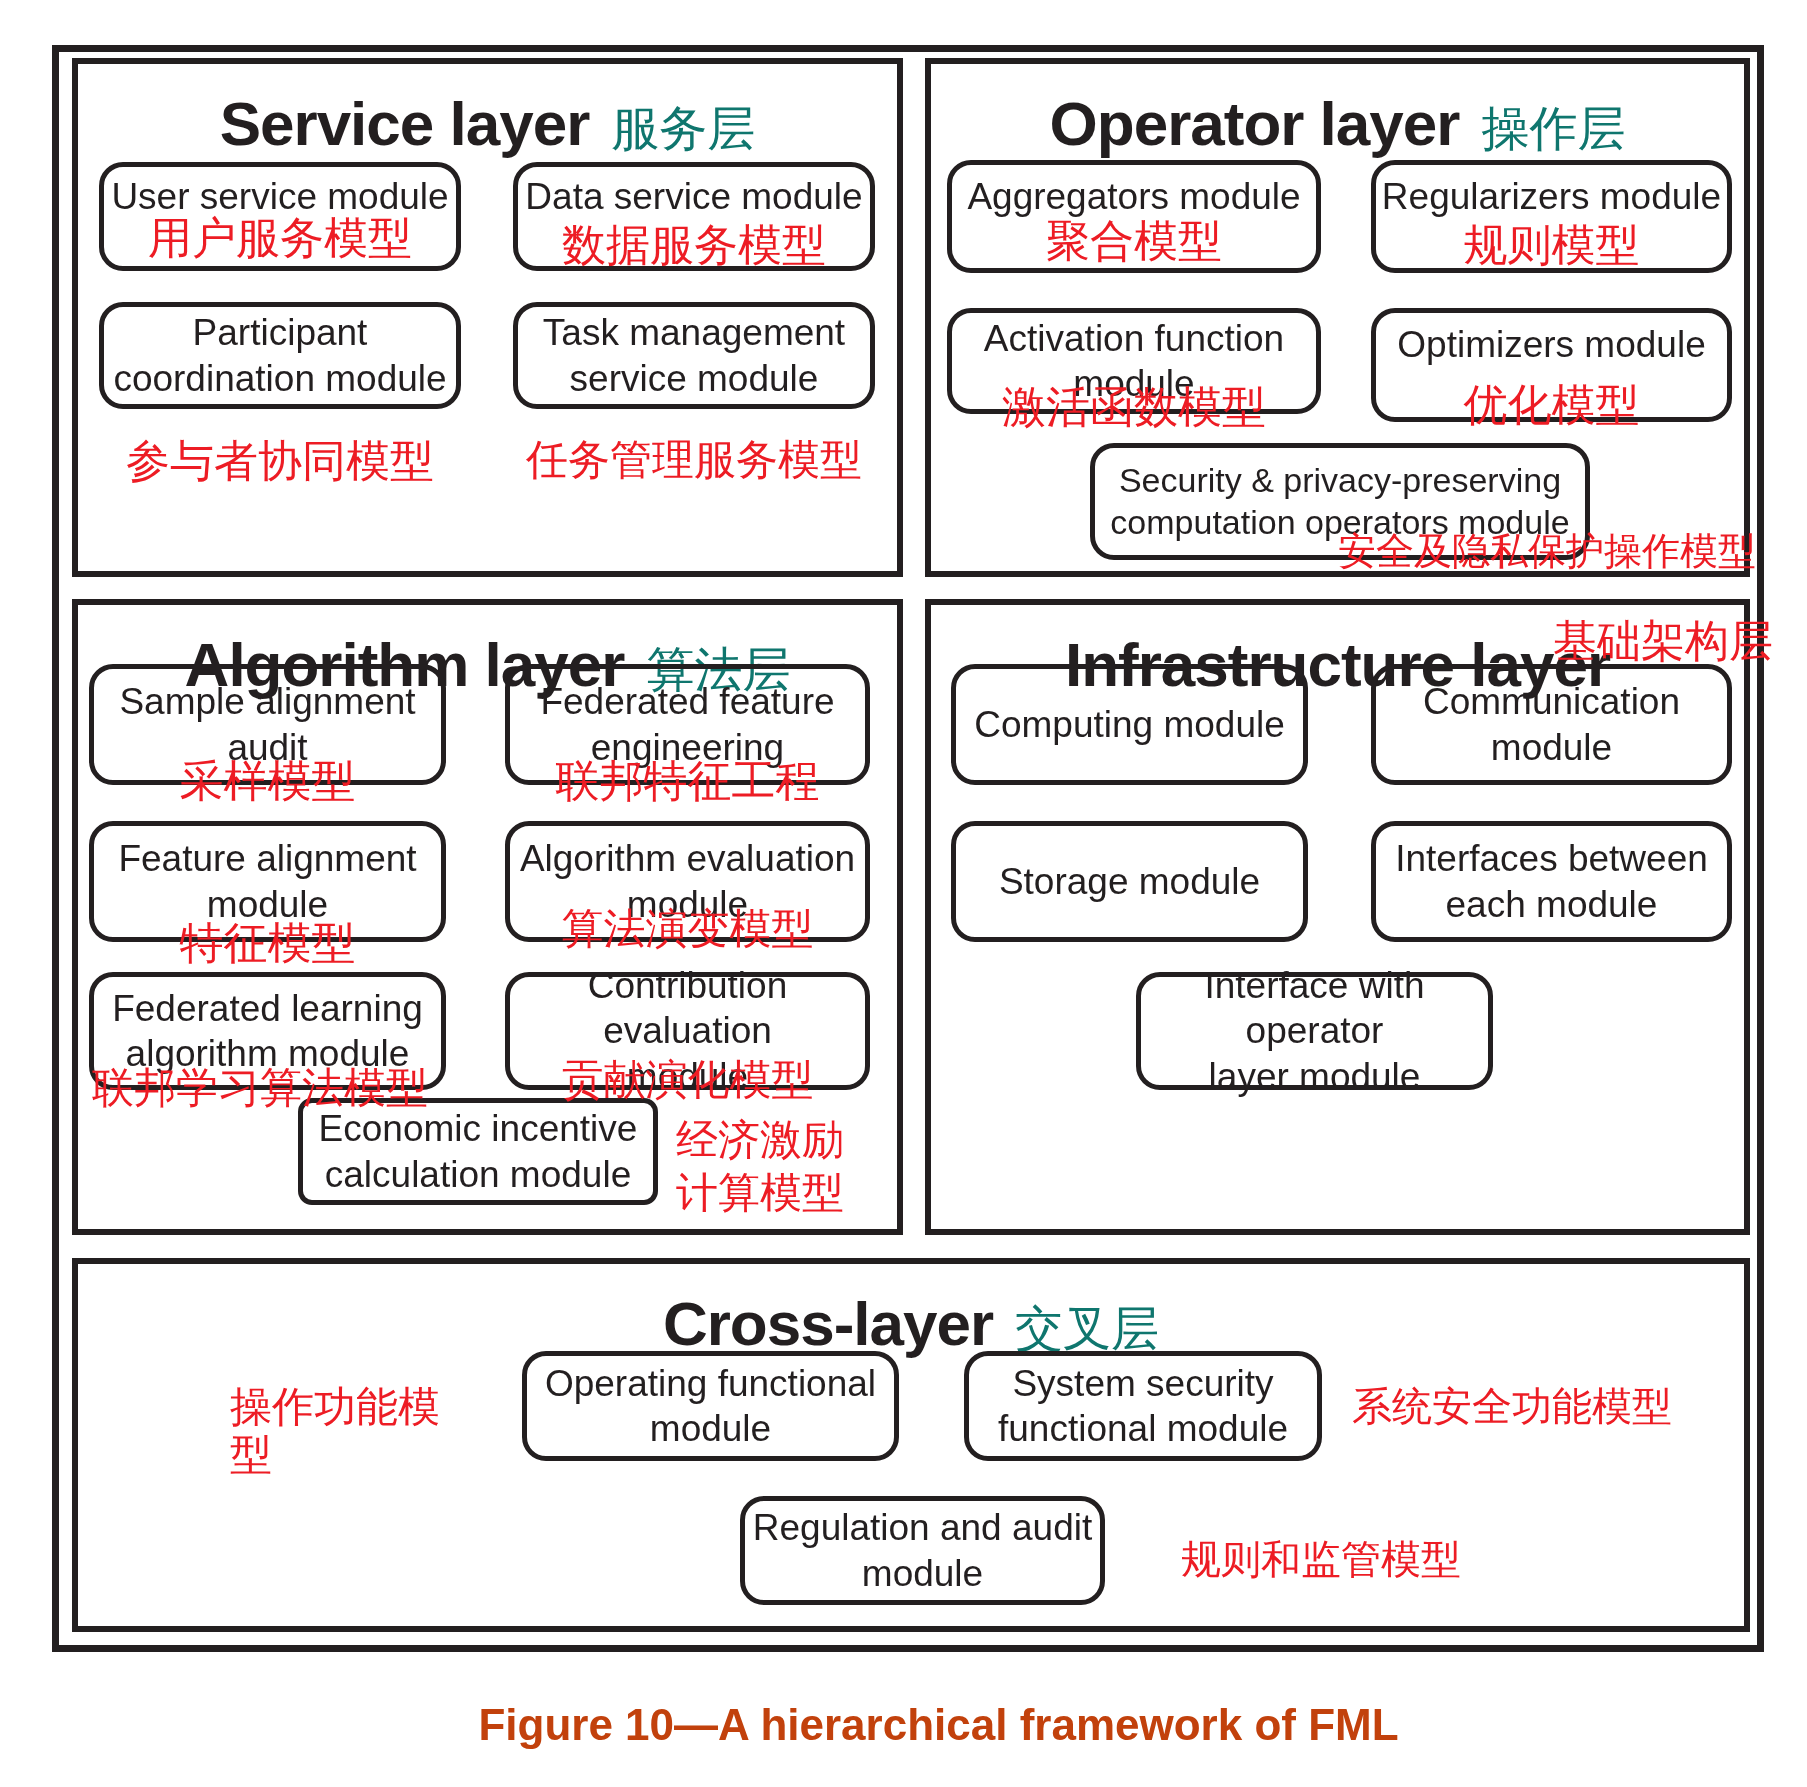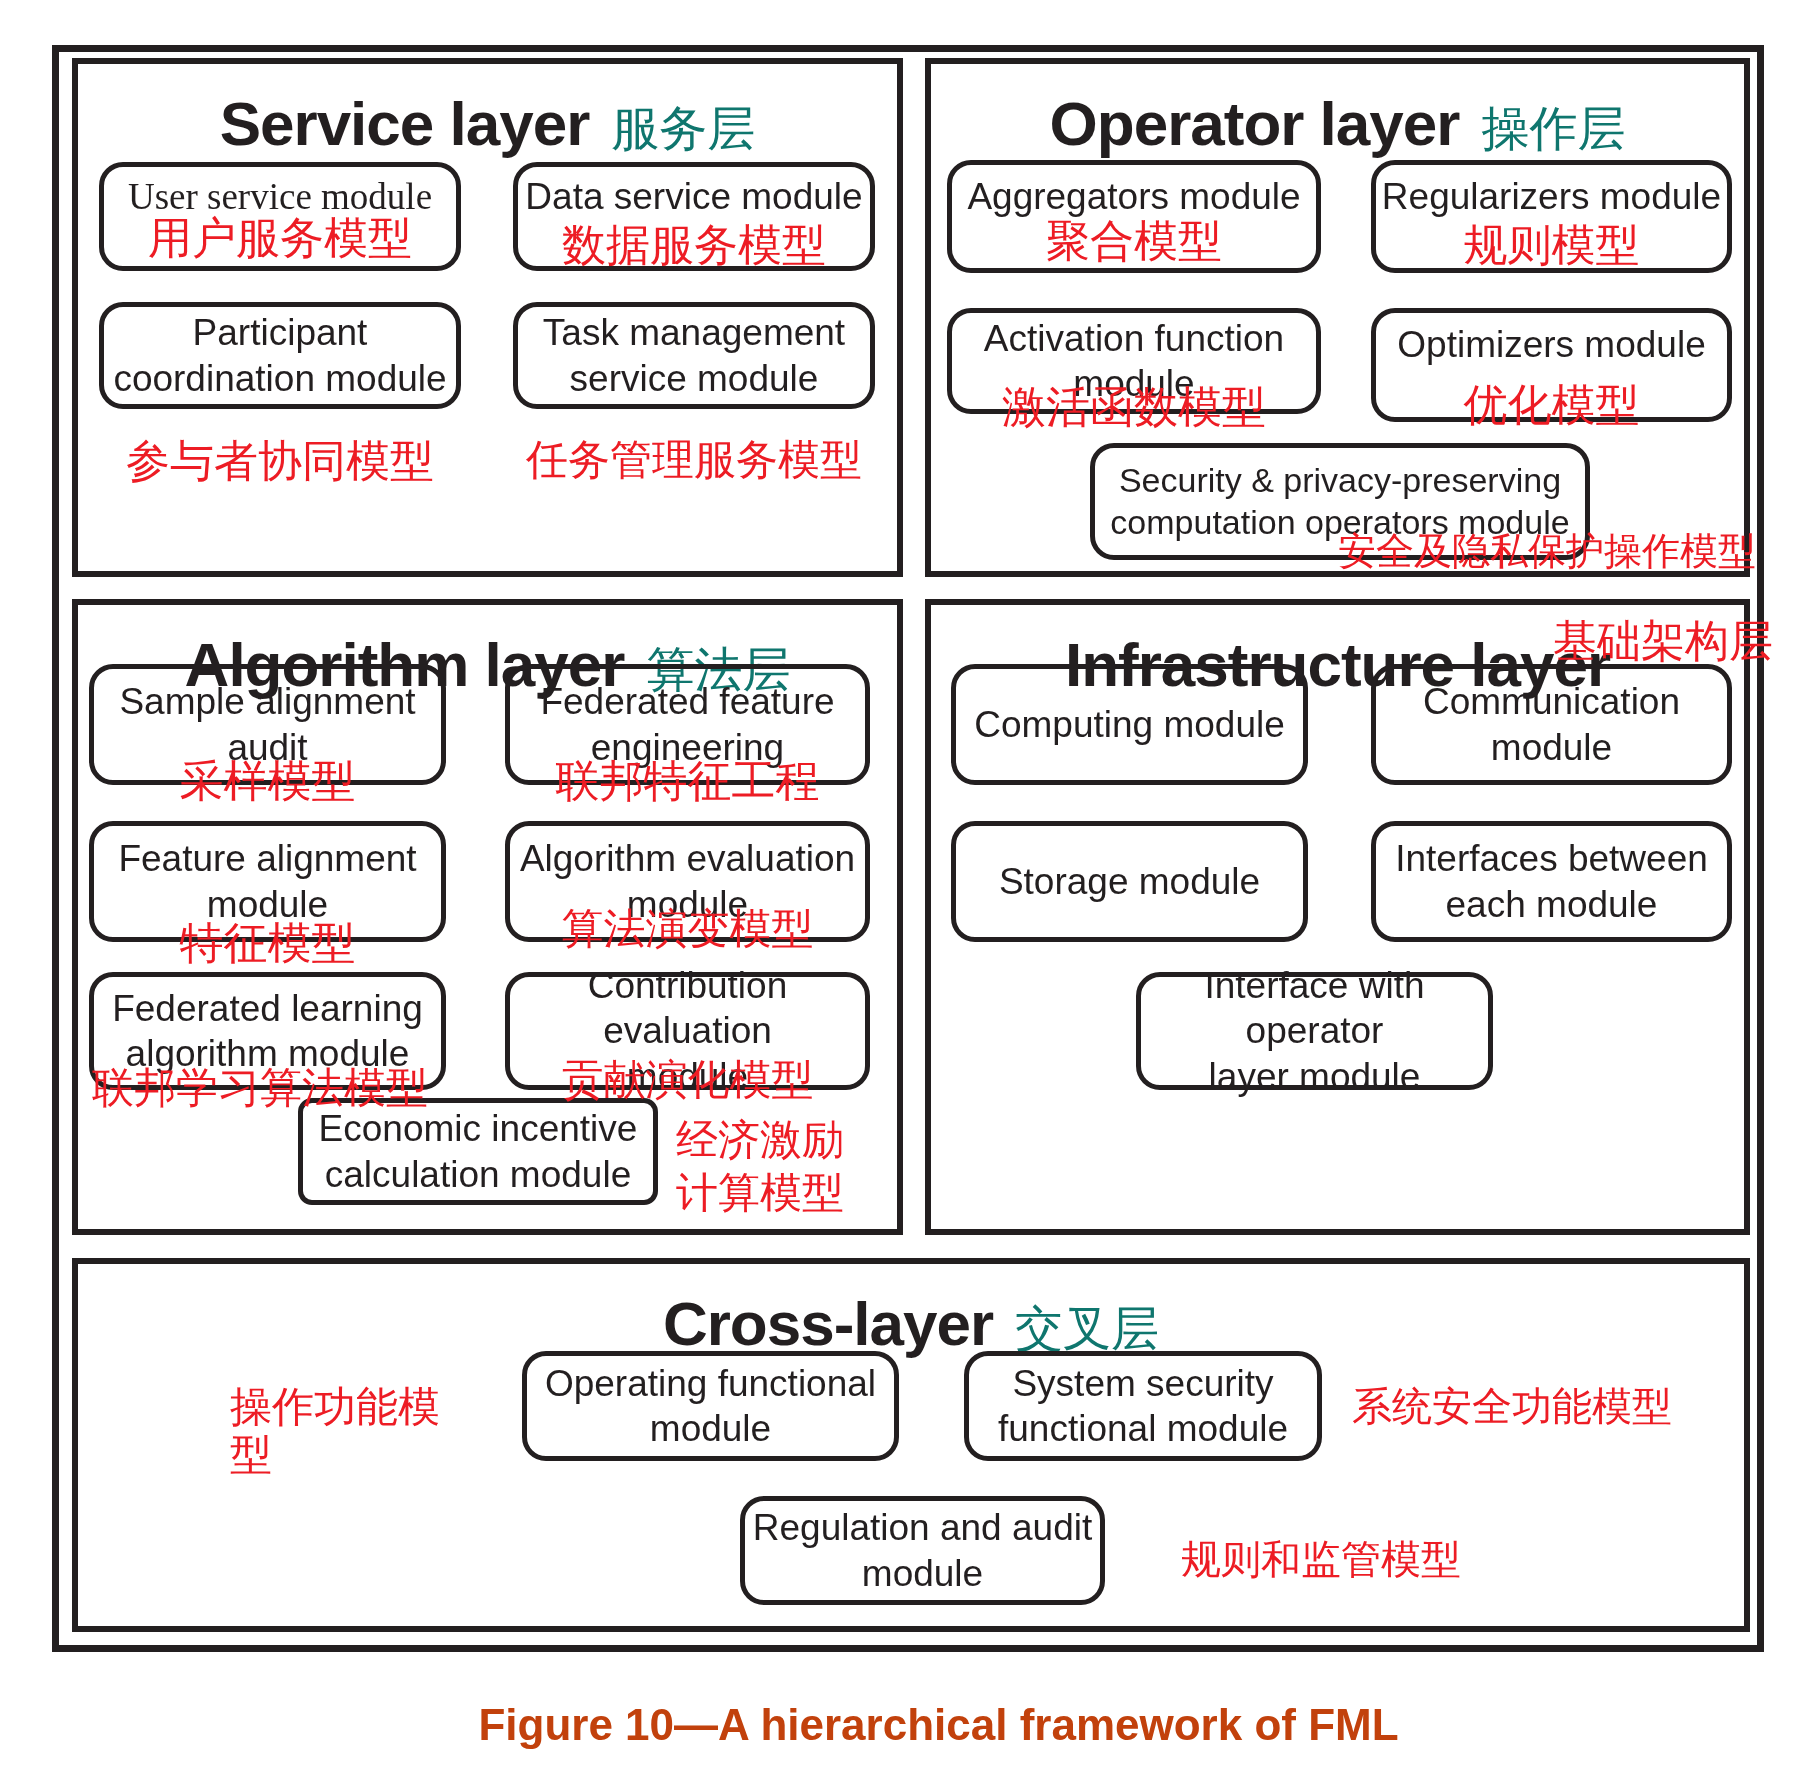--- a/index.html
+++ b/index.html
@@ -41,21 +41,21 @@
   }
   .module-label{
     font-size:37px;line-height:1.22;color:#231f20;white-space:pre-line;
   }
   .lift .module-label{position:relative;top:-20px;}
   .zh{
     position:absolute;color:#ed1c24;font-size:44px;line-height:1.15;
     text-align:center;z-index:3;white-space:pre-line;pointer-events:none;
   }
   
-  #m-user{left:99px;top:162px;width:362px;height:109px;font-family:Liberation Serif, serif;}
+  #m-user{left:99px;top:162px;width:362px;height:109px;}
   #m-data{left:513px;top:162px;width:362px;height:109px;}
   #m-participant{left:99px;top:302px;width:362px;height:107px;}
   #m-task{left:513px;top:302px;width:362px;height:107px;}
   #zh-user{left:99px;top:213px;width:362px;}
   #zh-data{left:513px;top:220px;width:362px;}
   #zh-participant{left:99px;top:436px;width:362px;}
   #zh-task{left:513px;top:436px;width:362px;font-size:42px;}
   
   #m-aggregators{left:947px;top:160px;width:374px;height:113px;}
   #m-regularizers{left:1371px;top:160px;width:361px;height:113px;}

